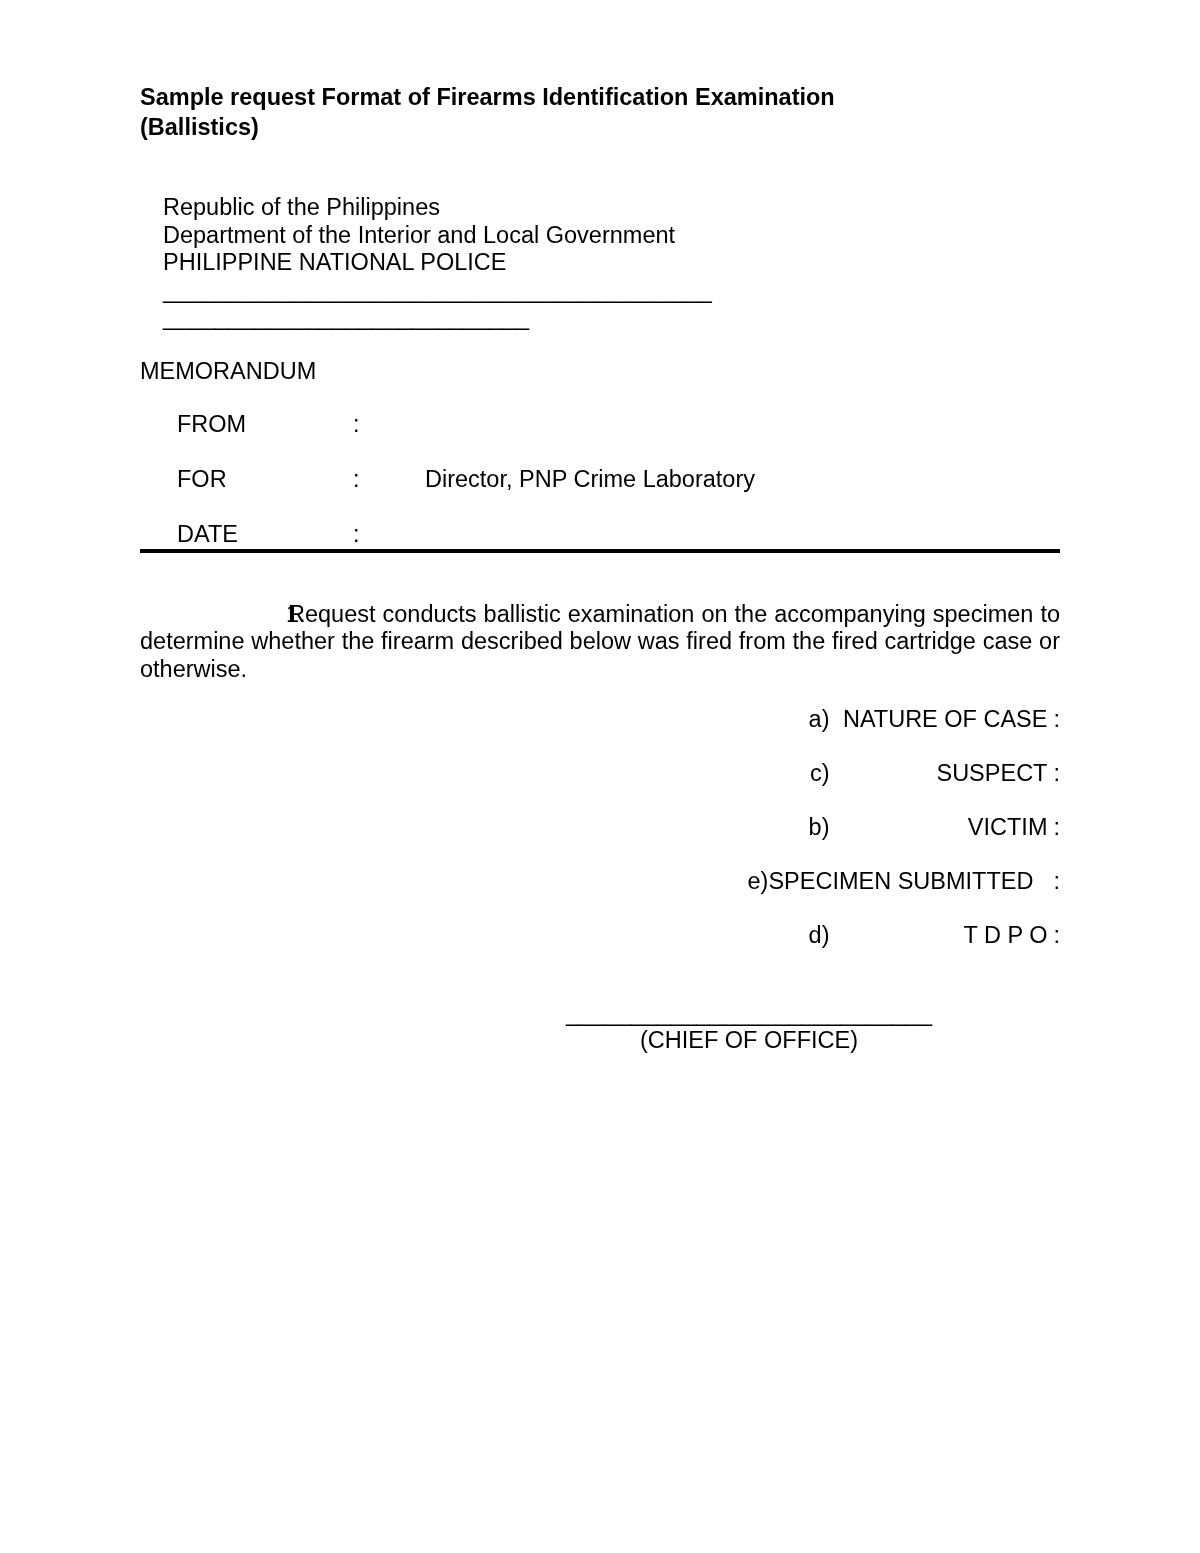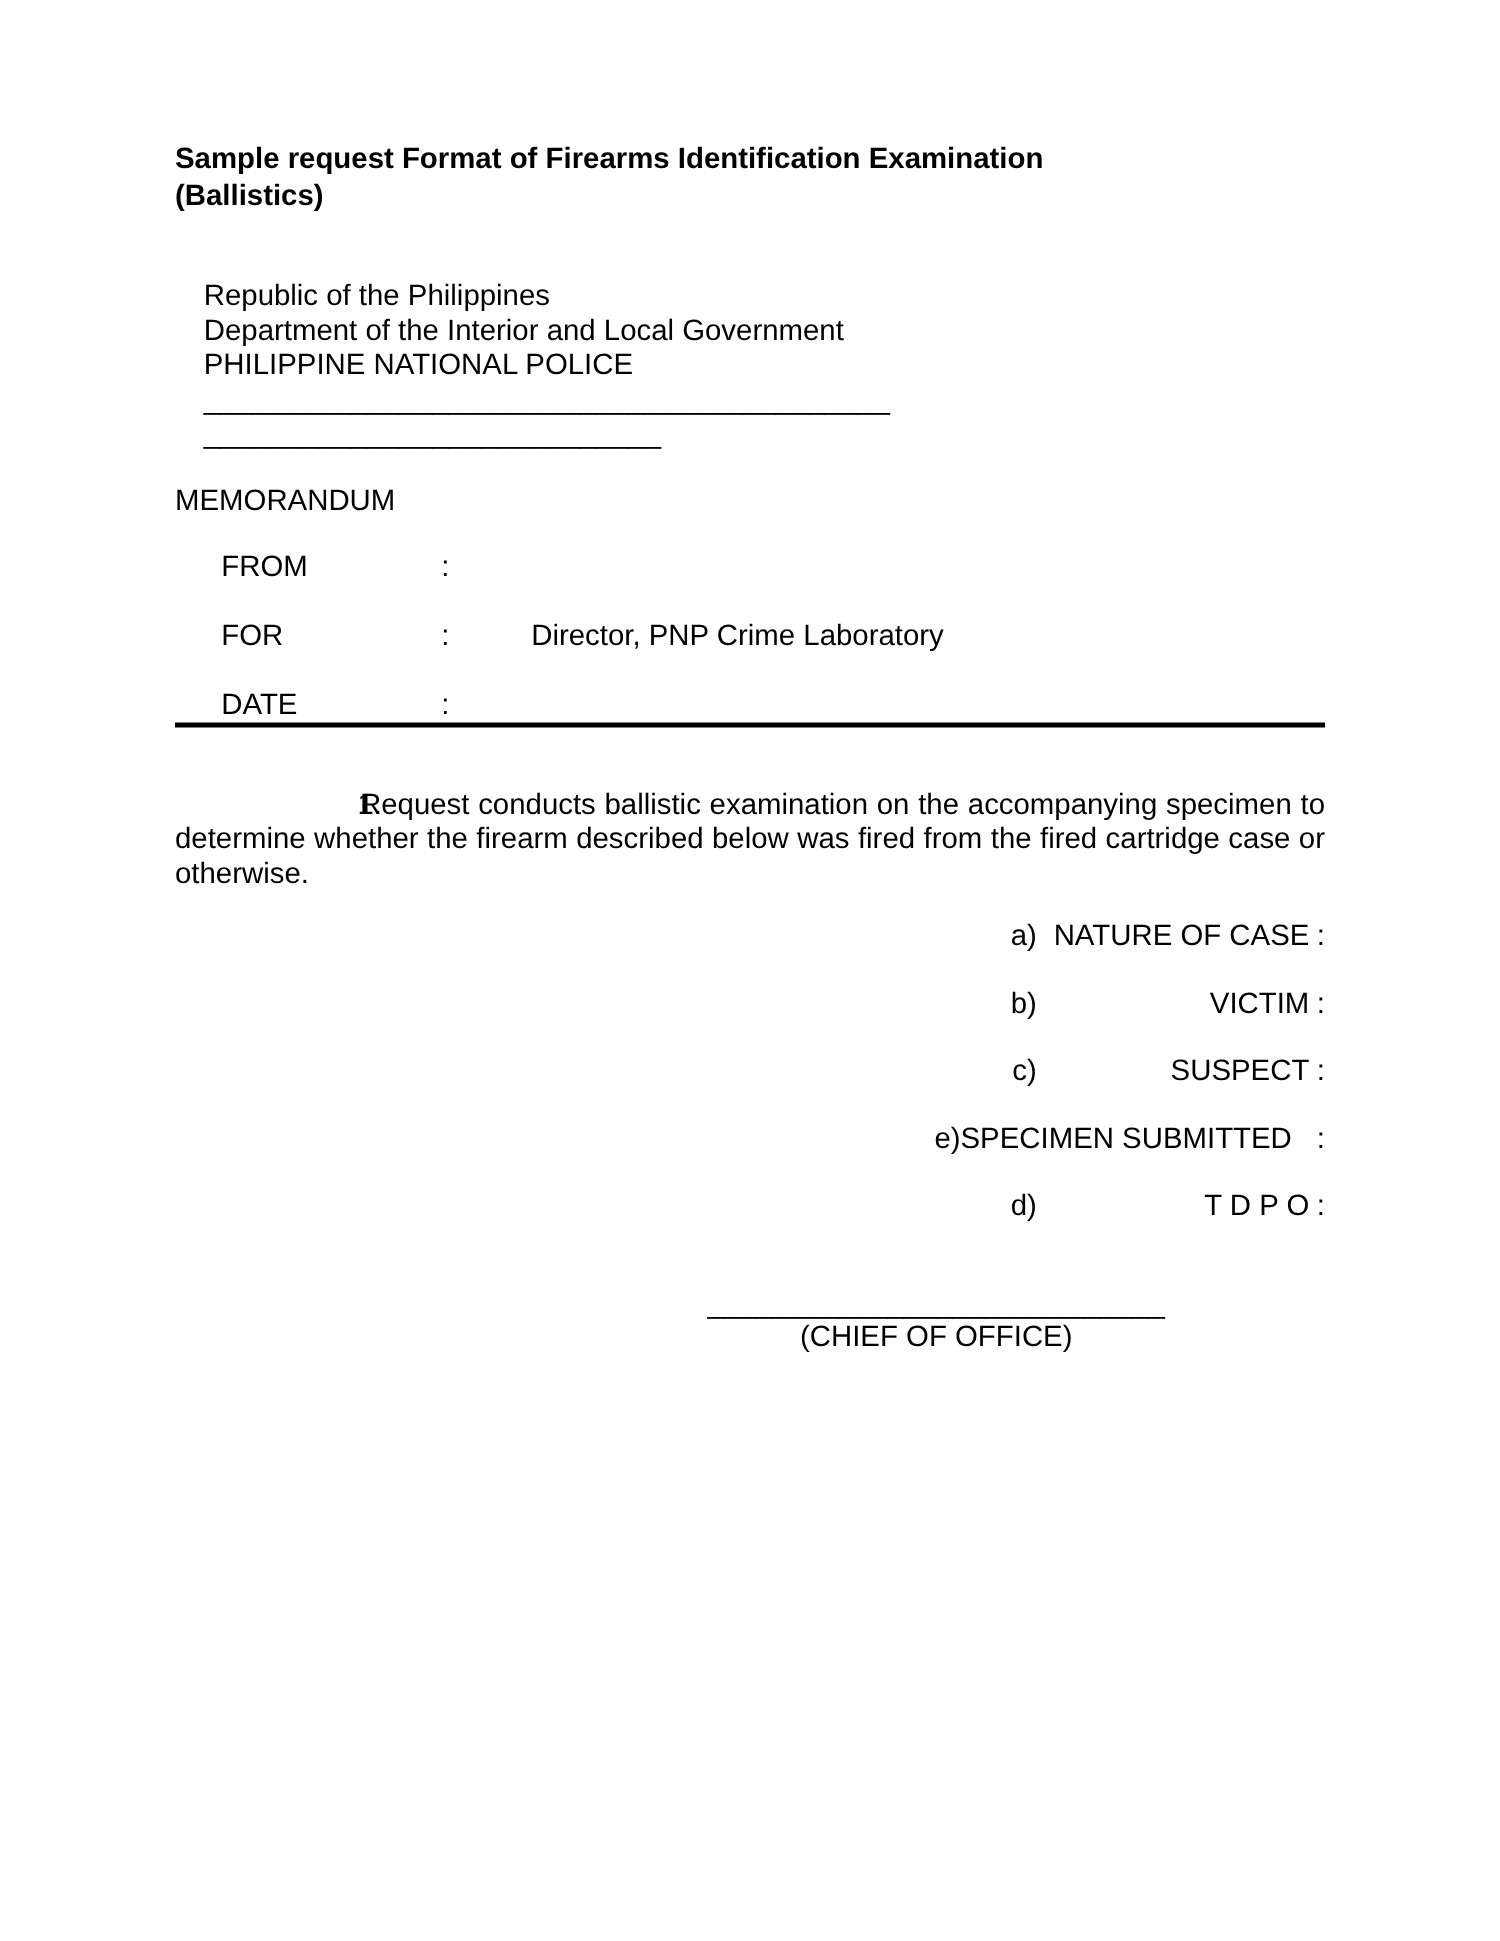--- a/index.html
+++ b/index.html
@@ -1,20 +1,20 @@
 <!DOCTYPE html>
 <html><head>
 <meta charset="utf-8">
 <style>
   html,body{margin:0;padding:0;background:#ffffff;}
   .page{
     position:relative;
     width:1200px;height:1553px;
     box-sizing:border-box;
-    padding:111px 140px 0 140px;
+    padding:82px 140px 0 140px;
     background:#ffffff;
     color:#000000;
     font-family:"Liberation Sans","DejaVu Sans",sans-serif;
     font-size:23.5px;
     line-height:27.5px;
   }
   .title{font-weight:bold;line-height:30px;}
   .title div{min-height:30px;}
   .header-block{margin-top:52px;margin-left:23px;}
   .header-block div{min-height:27.5px;white-space:nowrap;}
@@ -75,24 +75,24 @@
 
   <p class="para para1">
     <span class="p-num">1.</span><span>Request conducts ballistic examination on the accompanying specimen to determine whether the firearm described below was fired from the fired cartridge case or otherwise.</span>
   </p>
 
   <div class="list">
     <div class="list-row">
       <span class="l-marker">a)</span><span class="l-label">NATURE OF CASE</span><span class="l-colon">:</span>
     </div>
     <div class="list-row">
-      <span class="l-marker">b)</span><span class="l-label">VICTIM</span><span class="l-colon">:</span>
+      <span class="l-marker">c)</span><span class="l-label">SUSPECT</span><span class="l-colon">:</span>
     </div>
     <div class="list-row">
-      <span class="l-marker">c)</span><span class="l-label">SUSPECT</span><span class="l-colon">:</span>
+      <span class="l-marker">b)</span><span class="l-label">VICTIM</span><span class="l-colon">:</span>
     </div>
     <div class="list-row wide-gap">
       <span class="l-marker">e)</span><span class="l-label">SPECIMEN SUBMITTED</span><span class="l-colon">:</span>
     </div>
     <div class="list-row">
       <span class="l-marker">d)</span><span class="l-label">T D P O</span><span class="l-colon">:</span>
     </div>
   </div>
 
 

